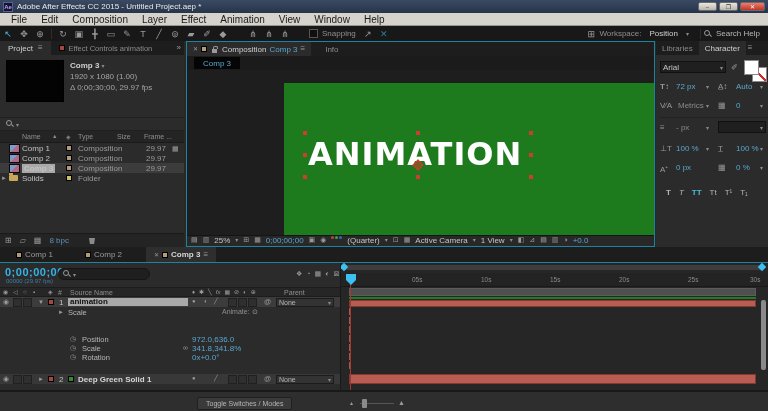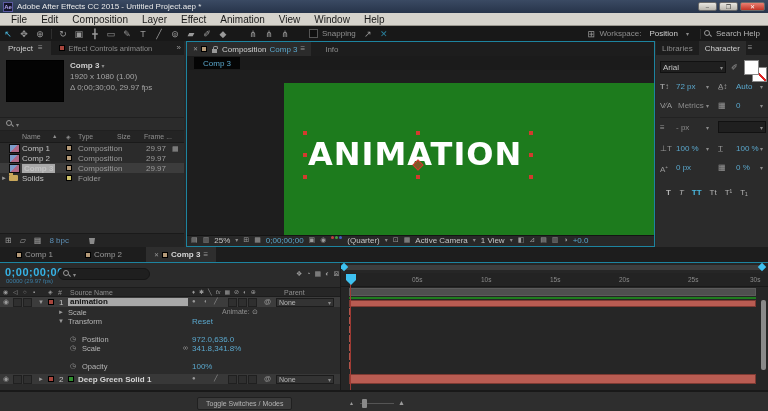--- a/index.html
+++ b/index.html
@@ -426,41 +426,36 @@
       </span>
     </div>
 
     <div class="tlrow" style="top:44px;height:9px">
       <span class="ab g" style="left:58px;top:2px;font-size:6px">►</span>
       <span class="ab propname" style="left:68px;top:1px">Scale</span>
       <span class="ab" style="left:222px;top:1px;color:#8f8f8f;font-size:7px">Animate:</span>
       <span class="ab g" style="left:252px;top:1px;font-size:7px">⊙</span>
     </div>
 
-    <div class="tlrow" style="top:53px;height:9px">
-      <span class="ab g" style="left:58px;top:2px;font-size:6px">▼</span>
-      <span class="ab propname" style="left:68px;top:1px">Transform</span>
-      <span class="ab cyan" style="left:192px;top:1px">Reset</span>
-    </div>
 
     <div class="tlrow" style="top:71px;height:9px">
       <span class="ab g" style="left:70px;top:1px;font-size:7px">◷</span>
       <span class="ab propname" style="left:82px;top:1px">Position</span>
       <span class="ab cyan" style="left:192px;top:1px">972.0,636.0</span>
     </div>
     <div class="tlrow" style="top:80px;height:9px">
       <span class="ab g" style="left:70px;top:1px;font-size:7px">◷</span>
       <span class="ab propname" style="left:82px;top:1px">Scale</span>
       <span class="ab g" style="left:183px;top:1px;font-size:7px">∞</span>
       <span class="ab cyan" style="left:192px;top:1px">341.8,341.8%</span>
     </div>
-    <div class="tlrow" style="top:98px;height:9px">
+    <div class="tlrow" style="top:89px;height:9px">
       <span class="ab g" style="left:70px;top:1px;font-size:7px">◷</span>
-      <span class="ab propname" style="left:82px;top:1px">Opacity</span>
-      <span class="ab cyan" style="left:192px;top:1px">100%</span>
+      <span class="ab propname" style="left:82px;top:1px">Rotation</span>
+      <span class="ab cyan" style="left:192px;top:1px">0x+0.0°</span>
     </div>
 
     <div class="tlrow" style="top:111px;height:10px;background:#383838">
       <span class="ab g" style="left:3px;font-size:7px;top:1px">◉</span>
       <span class="cellbox ab" style="left:13px;top:1px"></span>
       <span class="cellbox ab" style="left:23px;top:1px"></span>
       <span class="ab g" style="left:38px;top:2px;font-size:6px">►</span>
       <span class="ab sw red" style="left:48px;top:2px"></span>
       <span class="ab" style="left:59px;top:1px;color:#c2c2c2">2</span>
       <span class="ab sw grn" style="left:68px;top:2px"></span>

